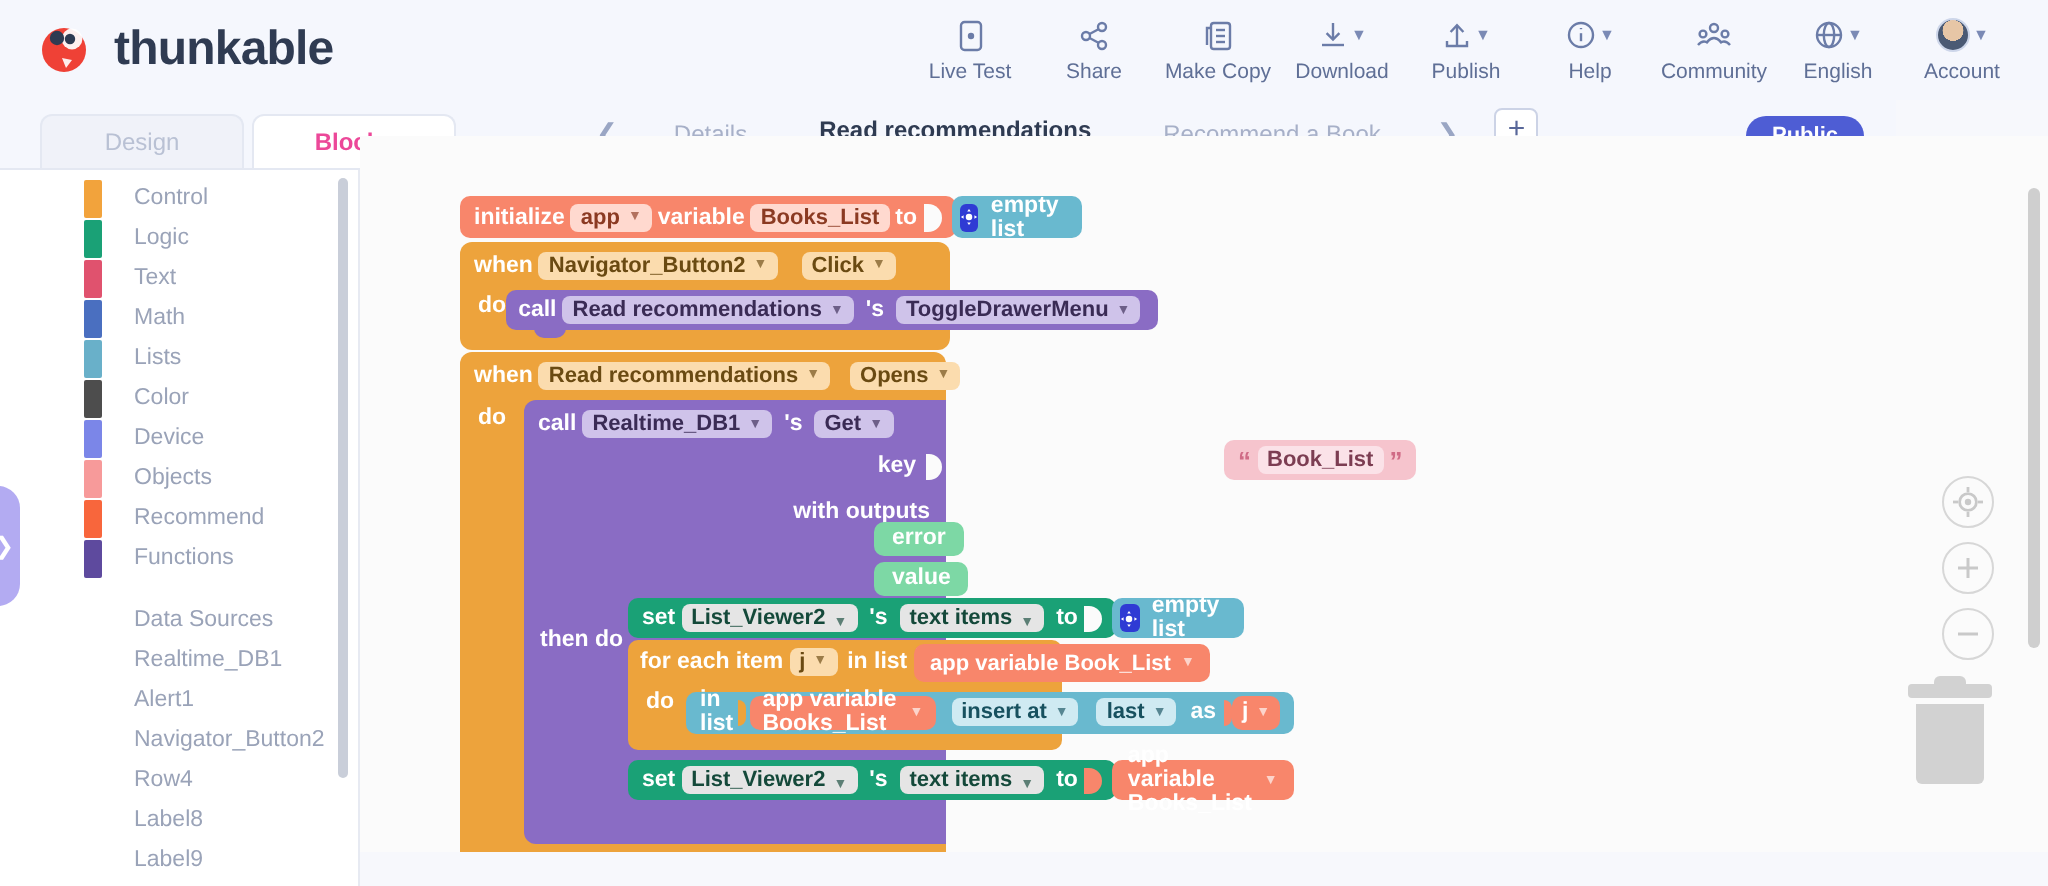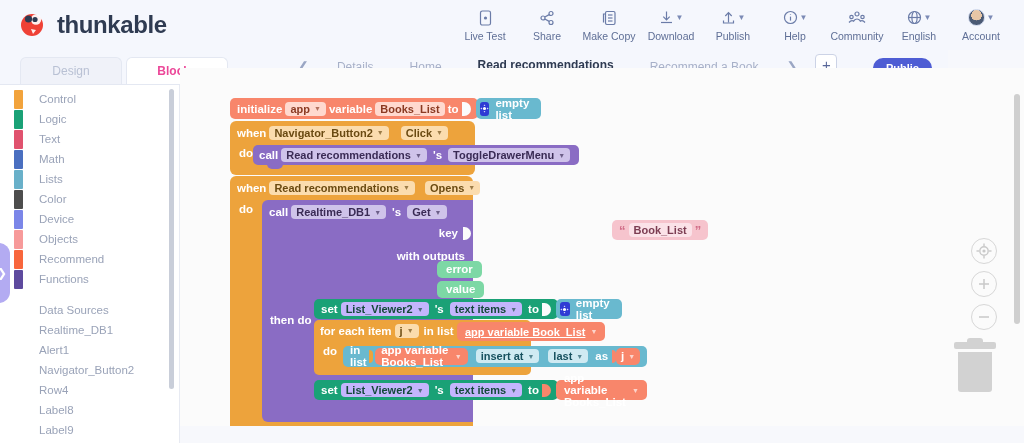--- a/index.html
+++ b/index.html
@@ -69,21 +69,21 @@
     border-radius:11px; padding:4px 13px; cursor:pointer;
   }
 
   
   .sidebar {
     position:absolute; left:0; top:85px; width:180px; height:358px;
     background:#ffffff; border-right:1px solid #e7eaf2; overflow:hidden;
   }
   .side-list { padding-top:4px; }
   .side-item {
-    height:20px; display:flex; align-items:center; gap:0; cursor:pointer; position:relative;
+    height:20px; display:flex; align-items:center; gap:0; cursor:pointer; position:relative;padding-left:28px;
   }
   .swatch { width:9px; height:19px; margin-left:14px; border-radius:1px; }
   .side-label { margin-left:16px; font-size:11.5px; color:#9aa3b8; white-space:nowrap; }
   .side-item.sub .side-label { margin-left:39px; }
   .side-sep { height:7px; }
   .side-scroll {
     position:absolute; right:5px; top:4px; width:5px; height:300px;
     background:#c9ced9; border-radius:3px;
   }
   .drawer-tab {
@@ -124,21 +124,21 @@
   .c-list  { background:#69b9cf; }          
   .c-text  { background:#f6c4cd; }          
   .c-green { background:#1aa176; }          
   .c-lgreen{ background:#7dd8a5; }
 
   .field {
     background:rgba(255,255,255,0.82); border-radius:4px;
     padding:1px 5px; margin:0 3px; color:#2f3b52; font-weight:700; font-size:11px;
     display:inline-flex; align-items:center; gap:4px; white-space:nowrap;
   }
-  .field.on-green { background:#c4b5fd; color:#14493a; }
+  .field.on-green { background:#e5e5e5; color:#14493a;align-items:flex-end; }
   .field.on-purple{ background:#cfc3ea; color:#3a2b55; }
   .field.on-orange{ background:#fbdcae; color:#6a4a12; }
   .field.on-salmon{ background:#ffd9cf; color:#8b3a22; }
   .field.on-blue  { background:#cfeaf2; color:#17515f; }
   .field.on-pink  { background:#fbe2e8; color:#7c3d52; }
   .dd { font-size:7px; opacity:.65; }
   .pill { border-radius:5px; display:inline-flex; align-items:center; height:20px; }
 
   
   #b-init { left:50px; top:30px; }
@@ -289,21 +289,20 @@
 
   <div class="tabbar">
     <div class="seg">
       <div class="seg-btn inactive">Design</div>
       <div class="seg-btn active">Blocks</div>
     </div>
 
     <div class="screens">
       <span class="chev">❮</span>
       <div class="screen-tab">Details</div>
-      <div class="screen-tab">Home</div>
       <div class="screen-tab active">Read recommendations</div>
       <div class="screen-tab">Recommend a Book</div>
       <span class="chev">❯</span>
       <div class="addtab">+</div>
     </div>
 
     <div class="public-badge">Public</div>
   </div>
 
   <div class="sidebar">
@@ -556,21 +555,21 @@
           </div>
         </div>
         <div class="c-ctrl" style="display:flex; width:217px; height:24px;">
           <div class="event-left" style="padding-top:4px; width:28px;">do</div>
         </div>
         <div class="c-ctrl" style="width:217px; height:10px; border-radius:0 0 5px 5px;"></div>
       </div>
 
       <div class="blk" style="left:277px; top:254px;">
         <div class="pill c-var row" style="height:19px; padding:0 8px;">
-          <span class="field on-salmon" style="background:transparent;color:#ffffff;margin:0;padding:0;text-decoration:underline;">app variable Book_List</span>
+          <span class="field on-salmon" style="background:transparent;color:#ffffff;margin:0;padding:0;">app variable Book_List</span>
           <span class="dd" style="color:#fff;margin-left:5px;">▼</span>
         </div>
       </div>
 
       <div class="blk" style="left:163px; top:276px;">
         <div class="pill c-list row" style="height:21px; padding:0 7px;">
           <span class="lbl-w">in list</span>
           <span style="display:inline-block;width:8px;height:13px;background:#eda33c;border-radius:0 7px 7px 0;margin:0 2px;"></span>
           <span class="pill c-var row" style="height:17px; padding:0 6px;">
             <span style="color:#fff;font-weight:700;">app variable Books_List</span>

